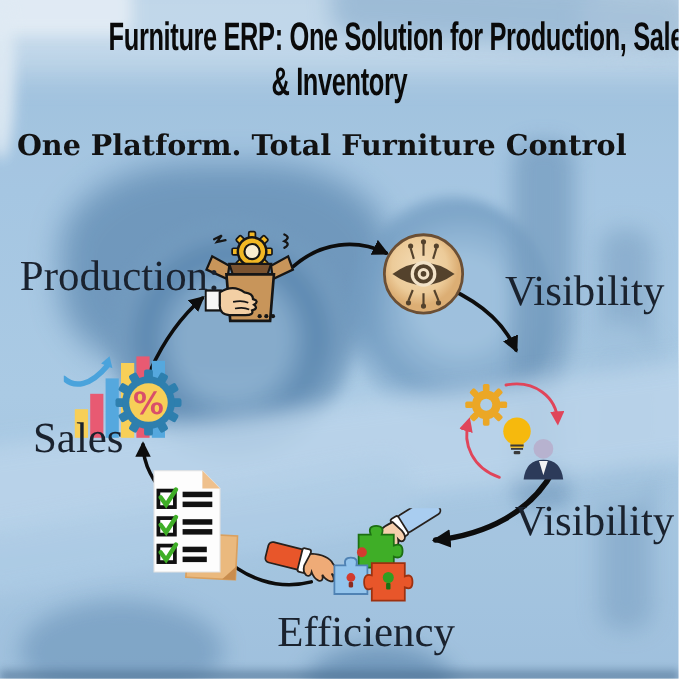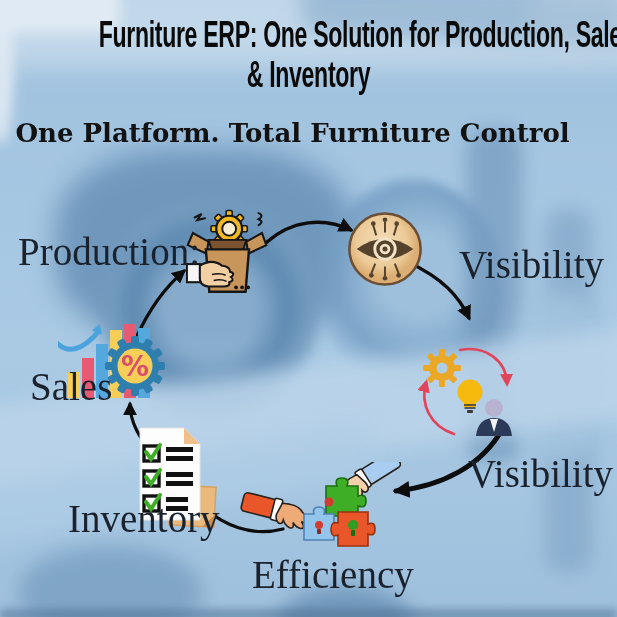--- a/index.html
+++ b/index.html
@@ -34,21 +34,21 @@
     color:#0a0a0a;letter-spacing:-0.5px;white-space:nowrap;}
   .subtitle{position:absolute;left:0;top:118px;width:585px;text-align:center;z-index:5;
     font-family:"DejaVu Serif",serif;font-weight:700;font-size:26px;color:#121212;}
   .nlabel{position:absolute;z-index:6;font-family:"Liberation Serif",serif;font-size:39px;
     color:#1a222e;white-space:nowrap;}
   .lbl-production{left:18px;top:229px;}
   .lbl-visibility{left:427px;top:242px;margin-left:32px;}
   .lbl-efficiency{left:468px;top:451px;}
   .lbl-integration{left:252px;top:552px;}
   .lbl-inventory{left:68px;top:496px;}
-  .lbl-sales{left:30px;top:364px;}
+  .lbl-sales{left:30px;top:376px;}
   
   .icon{position:absolute;z-index:4;}
   .ic-production{left:186px;top:208px;width:82px;height:88px;}
   .ic-visibility{left:346px;top:210px;width:78px;height:78px;}
   .ic-efficiency{left:418px;top:342px;width:102px;height:100px;}
   .ic-integration{left:240px;top:462px;width:162px;height:98px;}
   .ic-inventory{left:110px;top:426px;width:107px;height:102px;}
   .ic-sales{left:58px;top:318px;width:112px;height:84px;}
   .arrows{position:absolute;left:0;top:0;z-index:3;}
 </style>
@@ -239,21 +239,20 @@
         <rect x="77" y="67" width="4" height="5" rx="1" fill="#8a2b20"></rect>
       </g>
       <g>
         <path d="M98,50 h30 v12 q7,-3 7,5 q0,8 -7,5 v12 h-30 v-11 q-7,3 -7,-6 q0,-8 7,-6 z" fill="#e8562a" stroke="#9c3110" stroke-width="1.6"></path>
         <circle cx="113" cy="63" r="5" fill="#2f9e22"></circle>
         <rect x="111" y="68" width="4" height="6" rx="1" fill="#1c6e12"></rect>
       </g>
     </svg>
   </div>
 
-  <span class="nlabel lbl-inventory">Inventory</span>
   <div class="icon ic-inventory">
     <svg width="107" height="102" viewBox="0 0 107 102">
       <g transform="rotate(3 82 80)">
         <rect x="60" y="60" width="45" height="40" fill="#eab97e" stroke="#d9a05f" stroke-width="1.5"></rect>
         <rect x="73" y="62" width="15" height="12" fill="#e9bcc4" opacity="0.85"></rect>
         <polygon points="105,100 93,100 105,88" fill="#c98d4e"></polygon>
       </g>
       <polygon points="30,2 74,2 90,18 90,94 30,94" fill="#fdfdfd" stroke="#e2e2e2" stroke-width="1"></polygon>
       <polygon points="74,2 90,18 74,18" fill="#efc08c"></polygon>
       <g>

